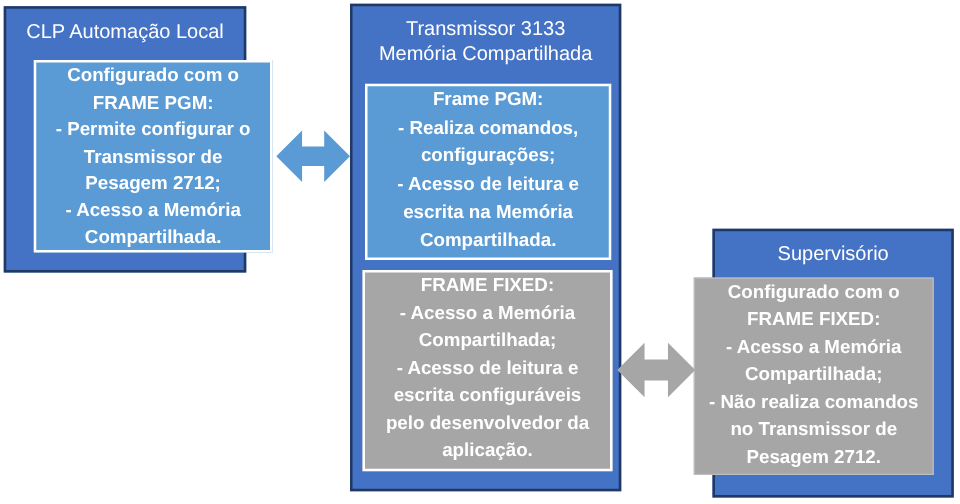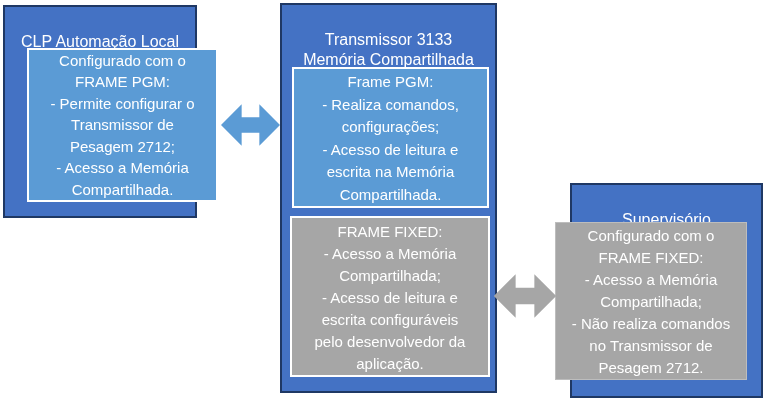--- a/index.html
+++ b/index.html
@@ -8,25 +8,25 @@
     font-family:"Liberation Sans","DejaVu Sans",sans-serif;
   }
   .outer{
     position:absolute;box-sizing:border-box;
     background:var(--outer-fill,#4472C4);
     border:2px solid var(--outer-border,#1F3864);
     z-index:1;
   }
   .panel-title{
     color:var(--text,#FFFFFF);font-size:16px;line-height:20px;
-    text-align:center;padding-top:25px;white-space:pre-line;
+    text-align:center;padding-top:9px;white-space:pre-line;
   }
   .inner{
     position:absolute;box-sizing:border-box;z-index:2;
-    display:flex;align-items:flex-end;justify-content:center;
+    display:flex;align-items:flex-start;justify-content:center;font-weight:bold;
   }
   .inner .body-text{
     color:var(--text,#FFFFFF);font-size:15px;text-align:center;white-space:pre-line;
   }
   .blue-fill{background:var(--inner-blue,#5B9BD5);border:2px solid var(--inner-border,#FFFFFF);}
   .gray-fill{background:var(--gray-fill,#A6A6A6);border:2px solid var(--inner-border,#FFFFFF);}
   .gray-fill-plain{background:var(--gray-fill,#A6A6A6);border:1px solid var(--gray-edge,#BDBDBD);}
   .left-outer{left:3px;top:5px;width:194px;height:213px;}
   .left-inner{left:27px;top:48px;width:191px;height:154px;}
   .left-inner .body-text{line-height:21.5px;}

